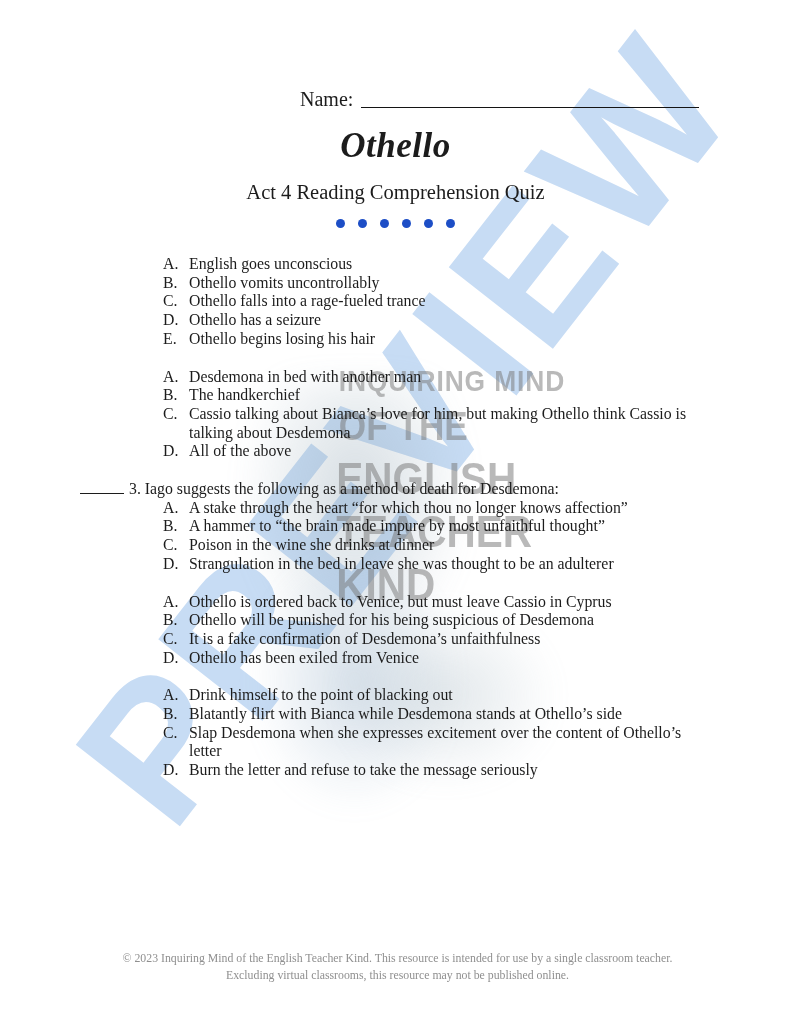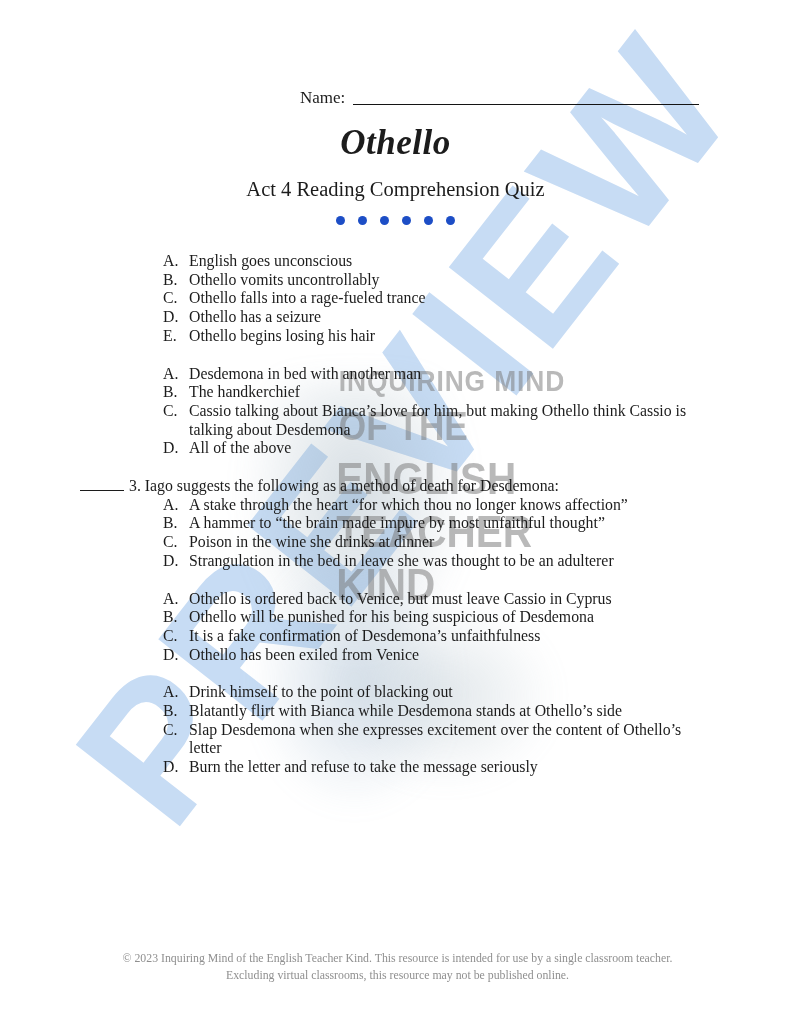--- a/index.html
+++ b/index.html
@@ -30,21 +30,21 @@
     color:#767676;opacity:.5;line-height:1;white-space:nowrap;
     user-select:none;
   }
   .wm-logo .l1{font-size:30px;letter-spacing:1px;transform:scaleX(.88);}
   .wm-logo .l2{font-size:40px;margin-top:10px;transform:scaleX(.88);}
   .wm-logo .l3{font-size:45px;margin-top:10px;transform:scaleX(.9);}
   .wm-logo .l4{font-size:45px;margin-top:8px;transform:scaleX(.9);}
   .wm-logo .l5{font-size:45px;margin-top:8px;transform:scaleX(.9);}
   
   .content{position:absolute;left:80px;right:80px;top:0;z-index:2;}
-  .name-row{display:flex;align-items:flex-end;margin-top:88px;font-size:17px;}
+  .name-row{display:flex;align-items:flex-end;margin-top:88px;font-size:20px;}
   .name-label{margin-left:220px;flex:none;}
   .name-line{flex:1;border-bottom:1.6px solid #141414;margin:0 12px 3px 8px;height:1px;}
   .title{text-align:center;font-size:35px;font-weight:bold;font-style:italic;
     margin-top:15px;letter-spacing:.5px;}
   .subtitle{text-align:center;font-size:20.5px;margin-top:15px;}
   .dots{text-align:center;margin-top:15px;line-height:0;}
   .dot{display:inline-block;width:9px;height:9px;border-radius:50%;
     background:#1d4ec6;margin:0 6.5px;}
   .questions{margin-top:27px;font-size:15.8px;line-height:18.7px;}
   .question{margin-bottom:19px;}

